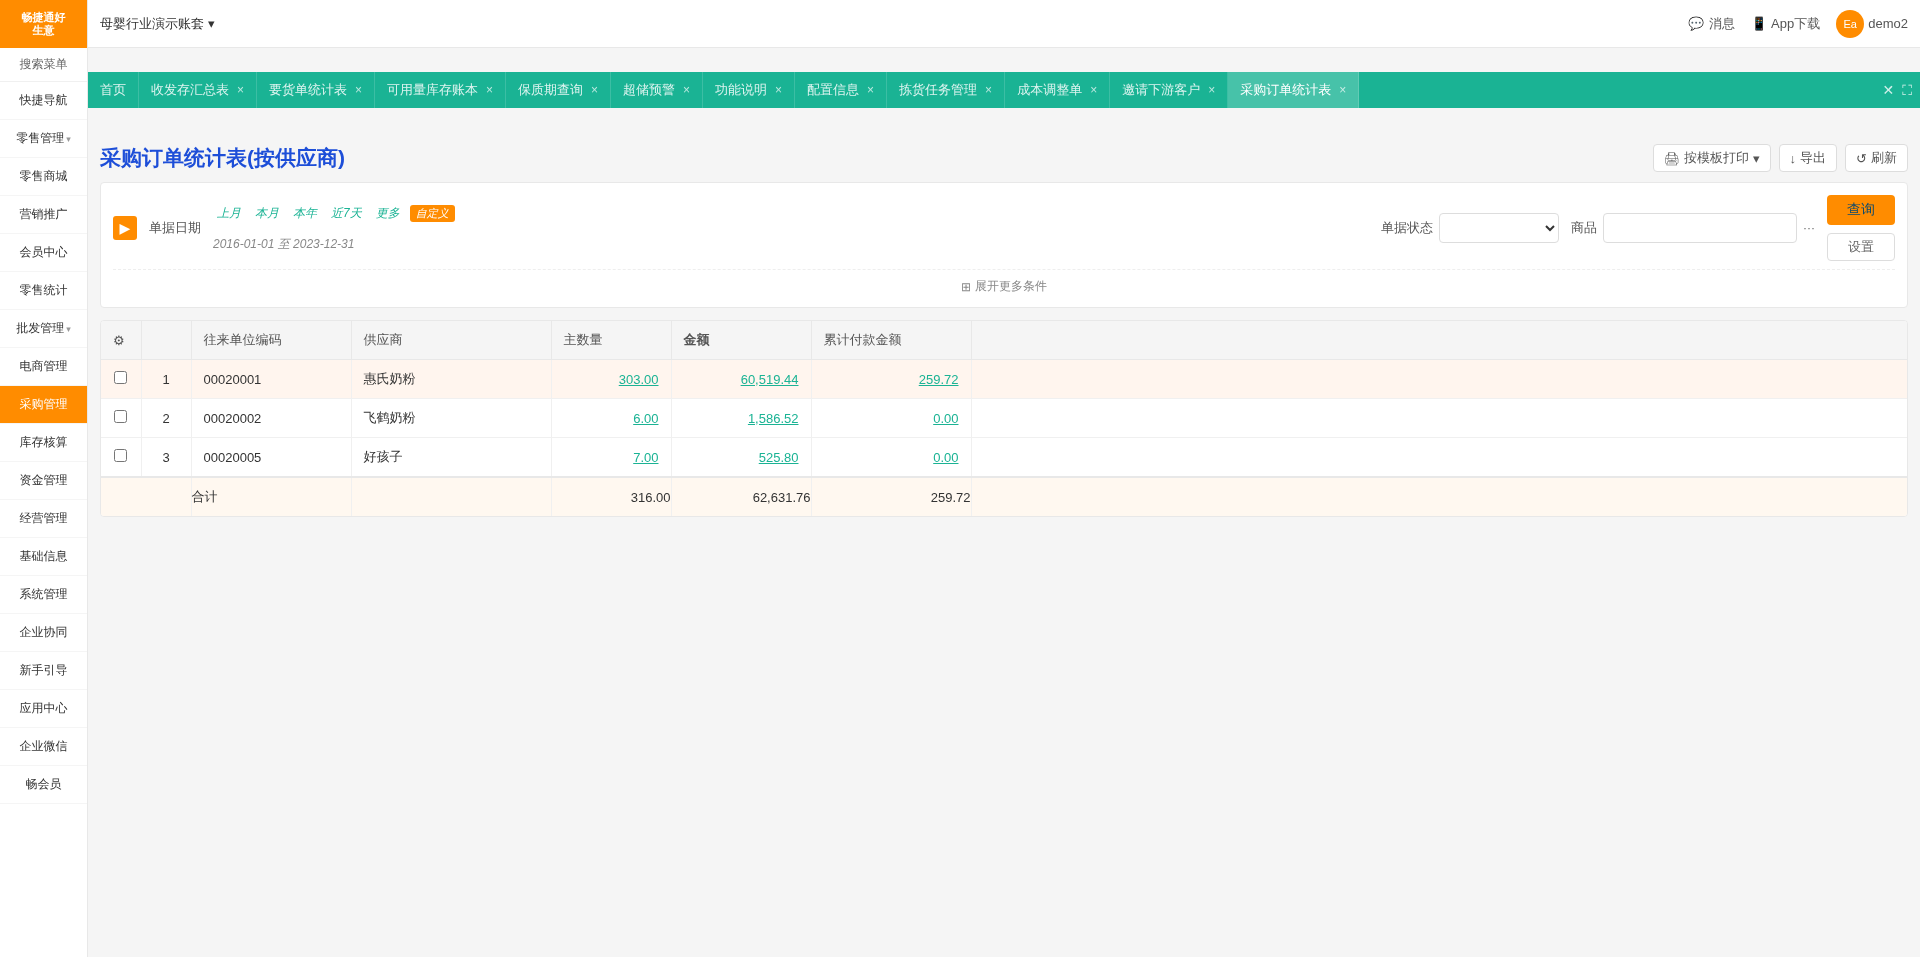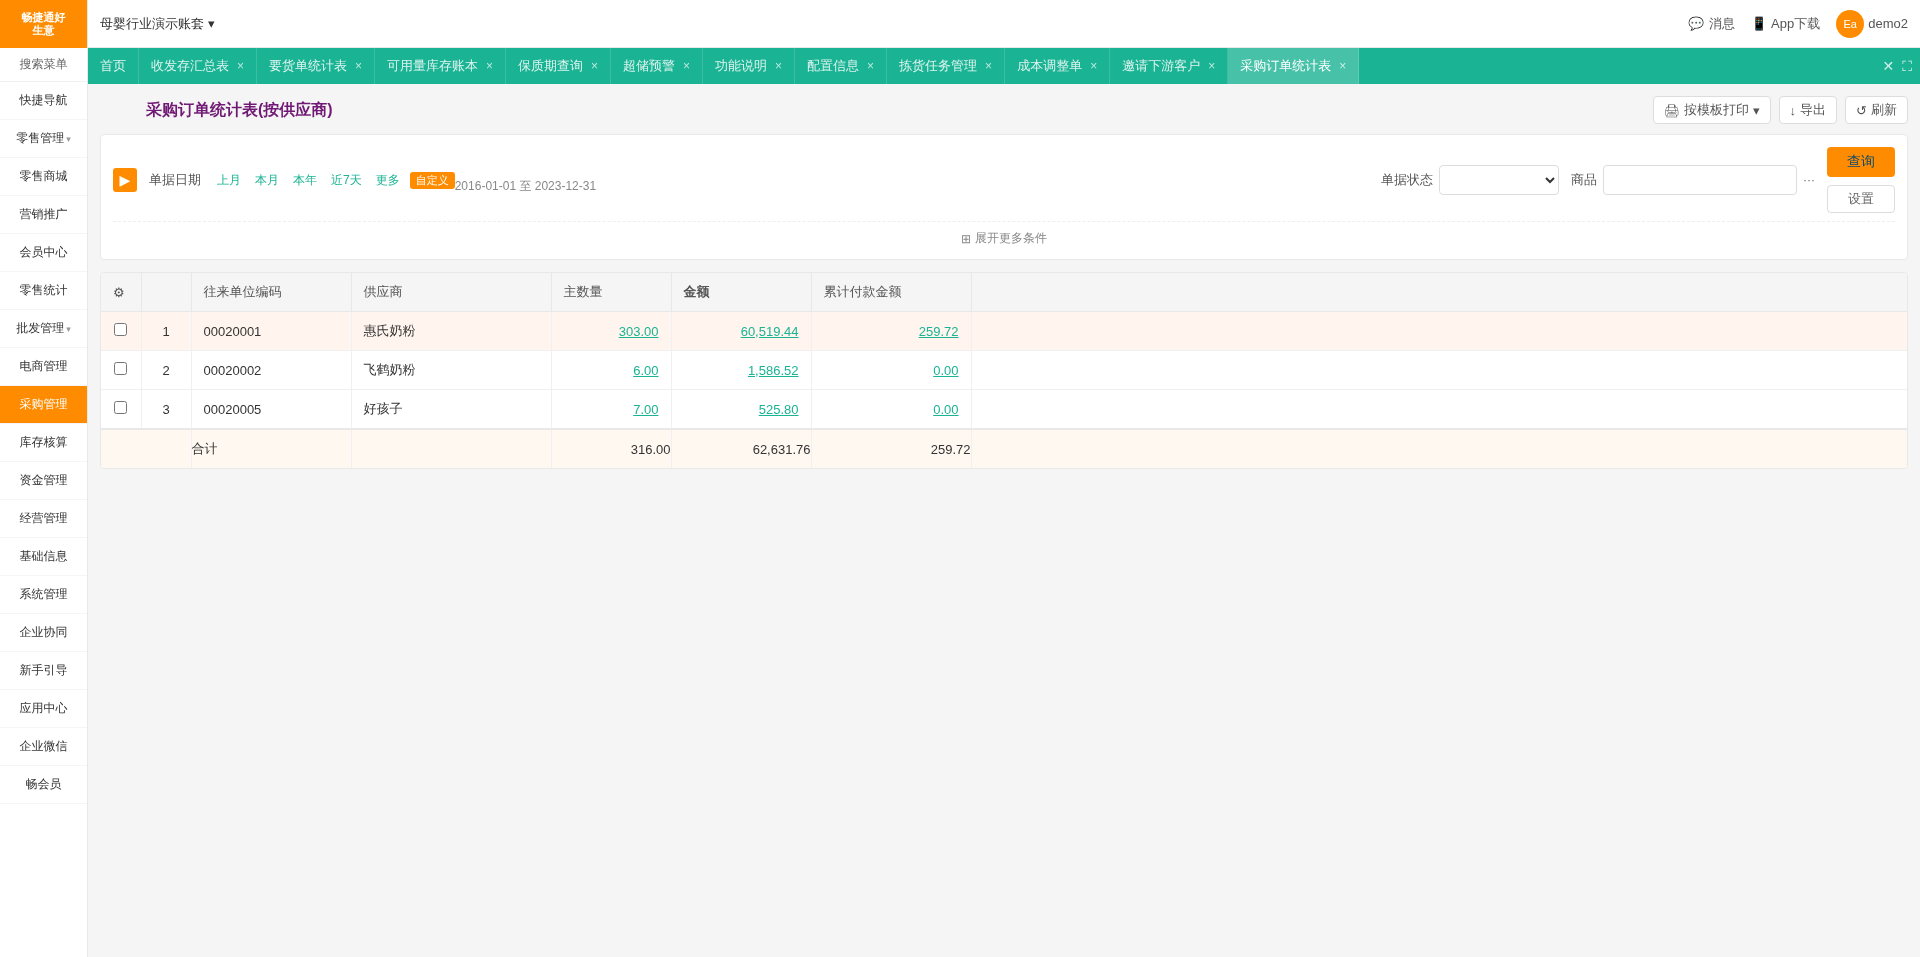--- a/index.html
+++ b/index.html
@@ -59,20 +59,21 @@
     .sidebar-nav-item.active { background: #ff8c00; color: #fff; }
     .sidebar-nav-item.has-arrow { display: flex; align-items: center; justify-content: center; gap: 2px; }
     .arrow-down { font-size: 9px; color: #999; }
 
     
     .main-content {
       flex: 1;
       display: flex;
       flex-direction: column;
       overflow: hidden;
+      gap: 24px;
     }
 
     
     .top-header {
       background: #fff;
       height: 48px;
       display: flex;
       align-items: center;
       justify-content: space-between;
       padding: 0 12px;
@@ -168,24 +169,23 @@
     }
 
     
     .page-header {
       display: flex;
       align-items: center;
       justify-content: space-between;
       margin-bottom: 10px;
     }
     .page-title {
-      font-size: 16px;
+      font-size: 21px;
       font-weight: 600;
-      color: #701a75;
-      margin-left: 46px;
+      color: #1d4ed8;
     }
     .page-header-actions {
       display: flex;
       align-items: center;
       gap: 8px;
     }
     .btn-template-print {
       display: flex;
       align-items: center;
       gap: 4px;
@@ -273,21 +273,22 @@
       padding: 1px 6px;
       border-radius: 3px;
     }
     .date-range-text {
       font-size: 12px;
       color: #888;
       margin-top: 13px;
     }
     .filter-date-block {
       display: flex;
-      flex-direction: row;
+      flex-direction: column;
+      font-style: italic;
     }
     .filter-spacer { flex: 1; }
     .filter-group {
       display: flex;
       align-items: center;
       gap: 6px;
     }
     .filter-select {
       border: 1px solid #ddd;
       border-radius: 4px;

